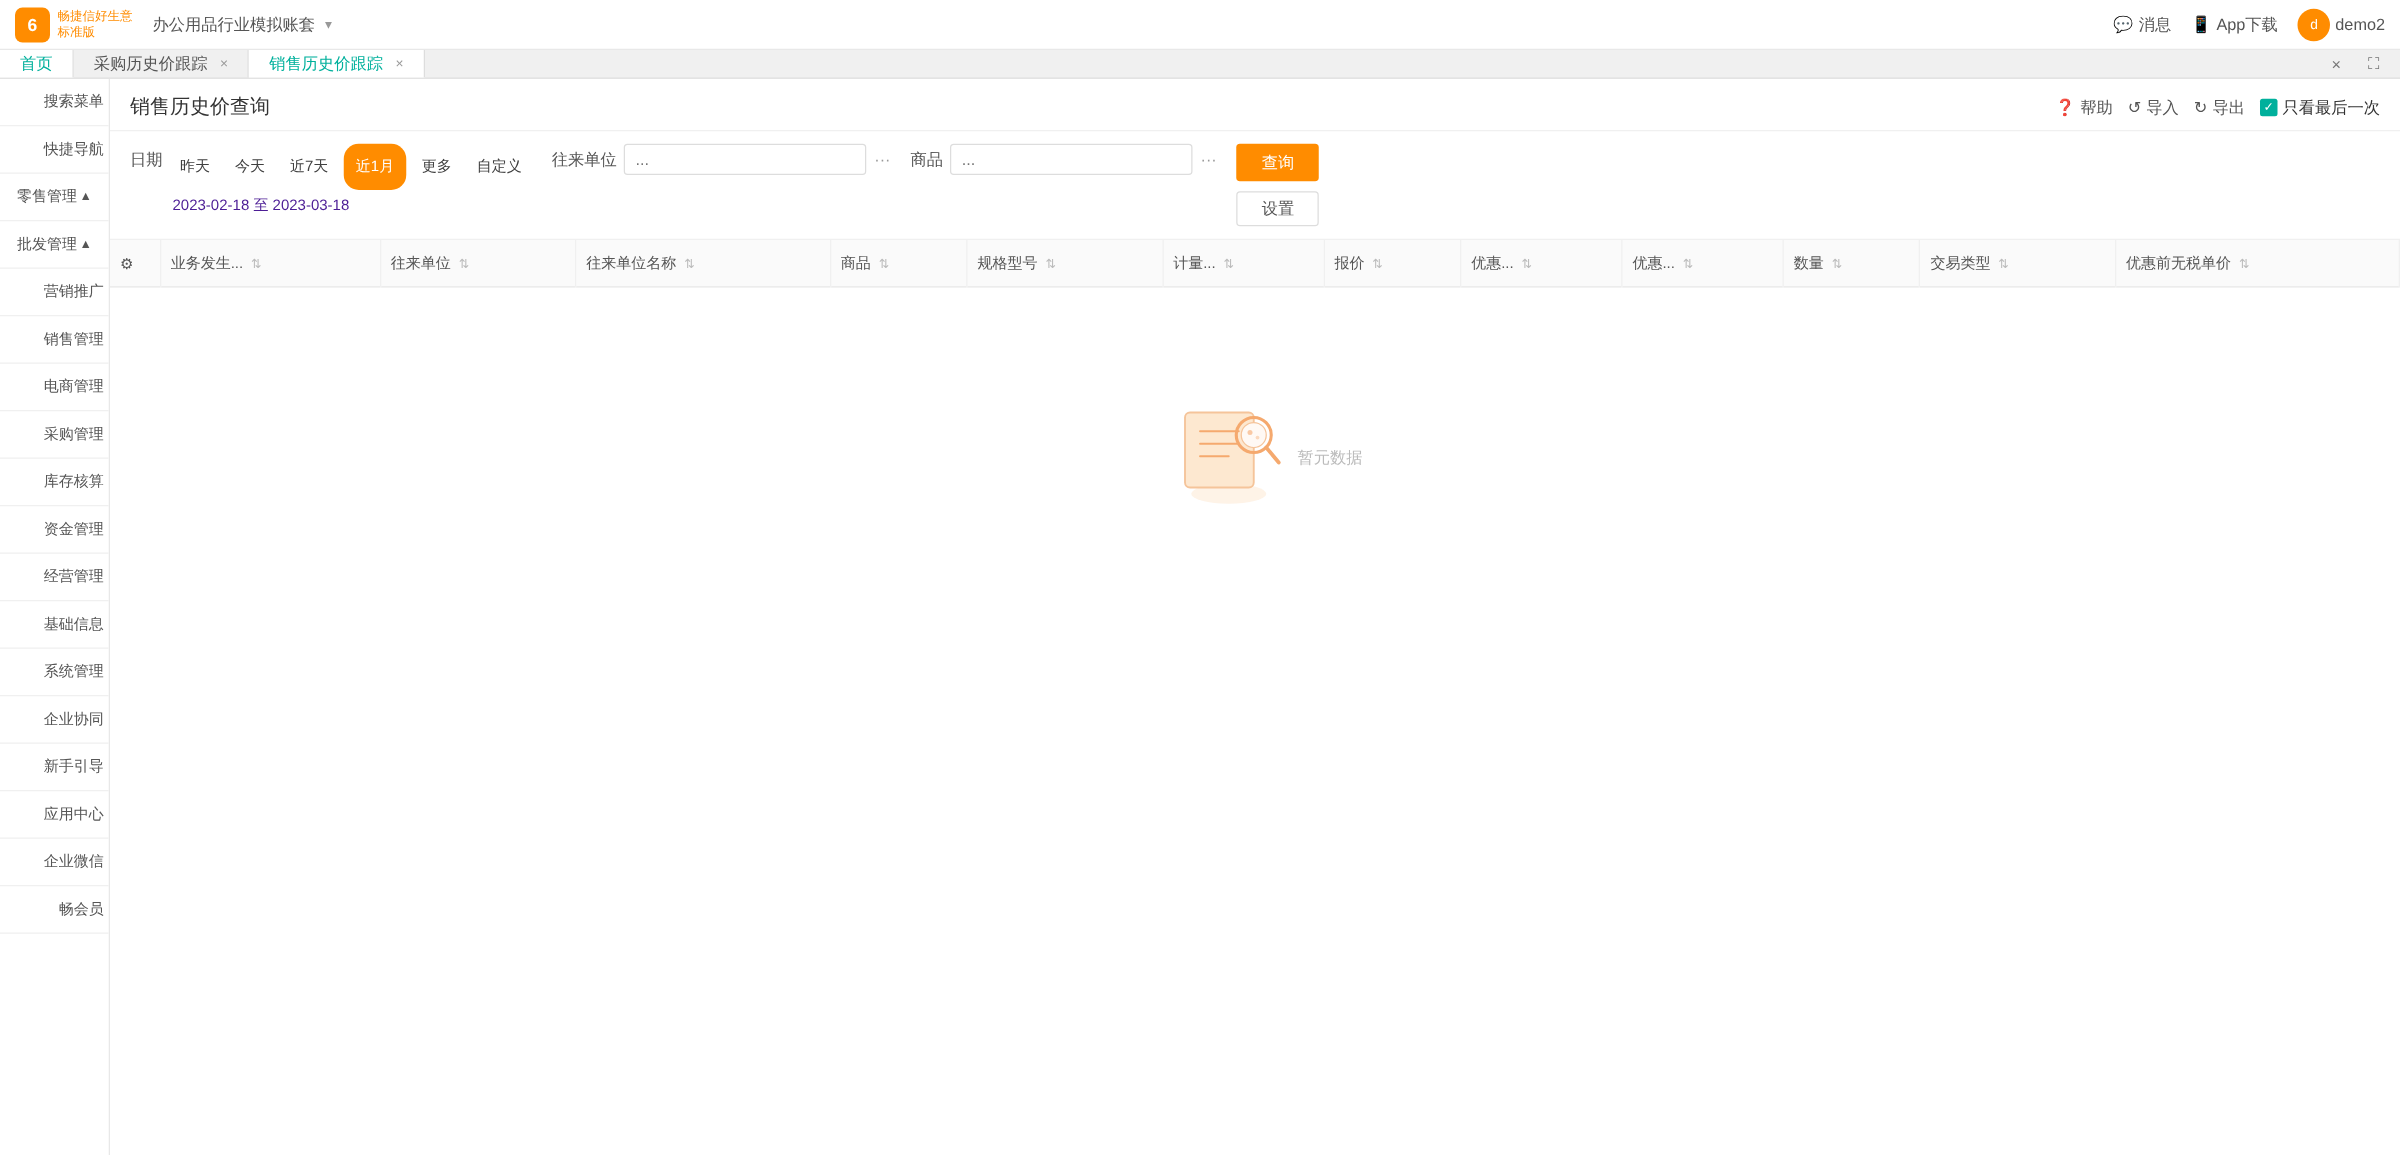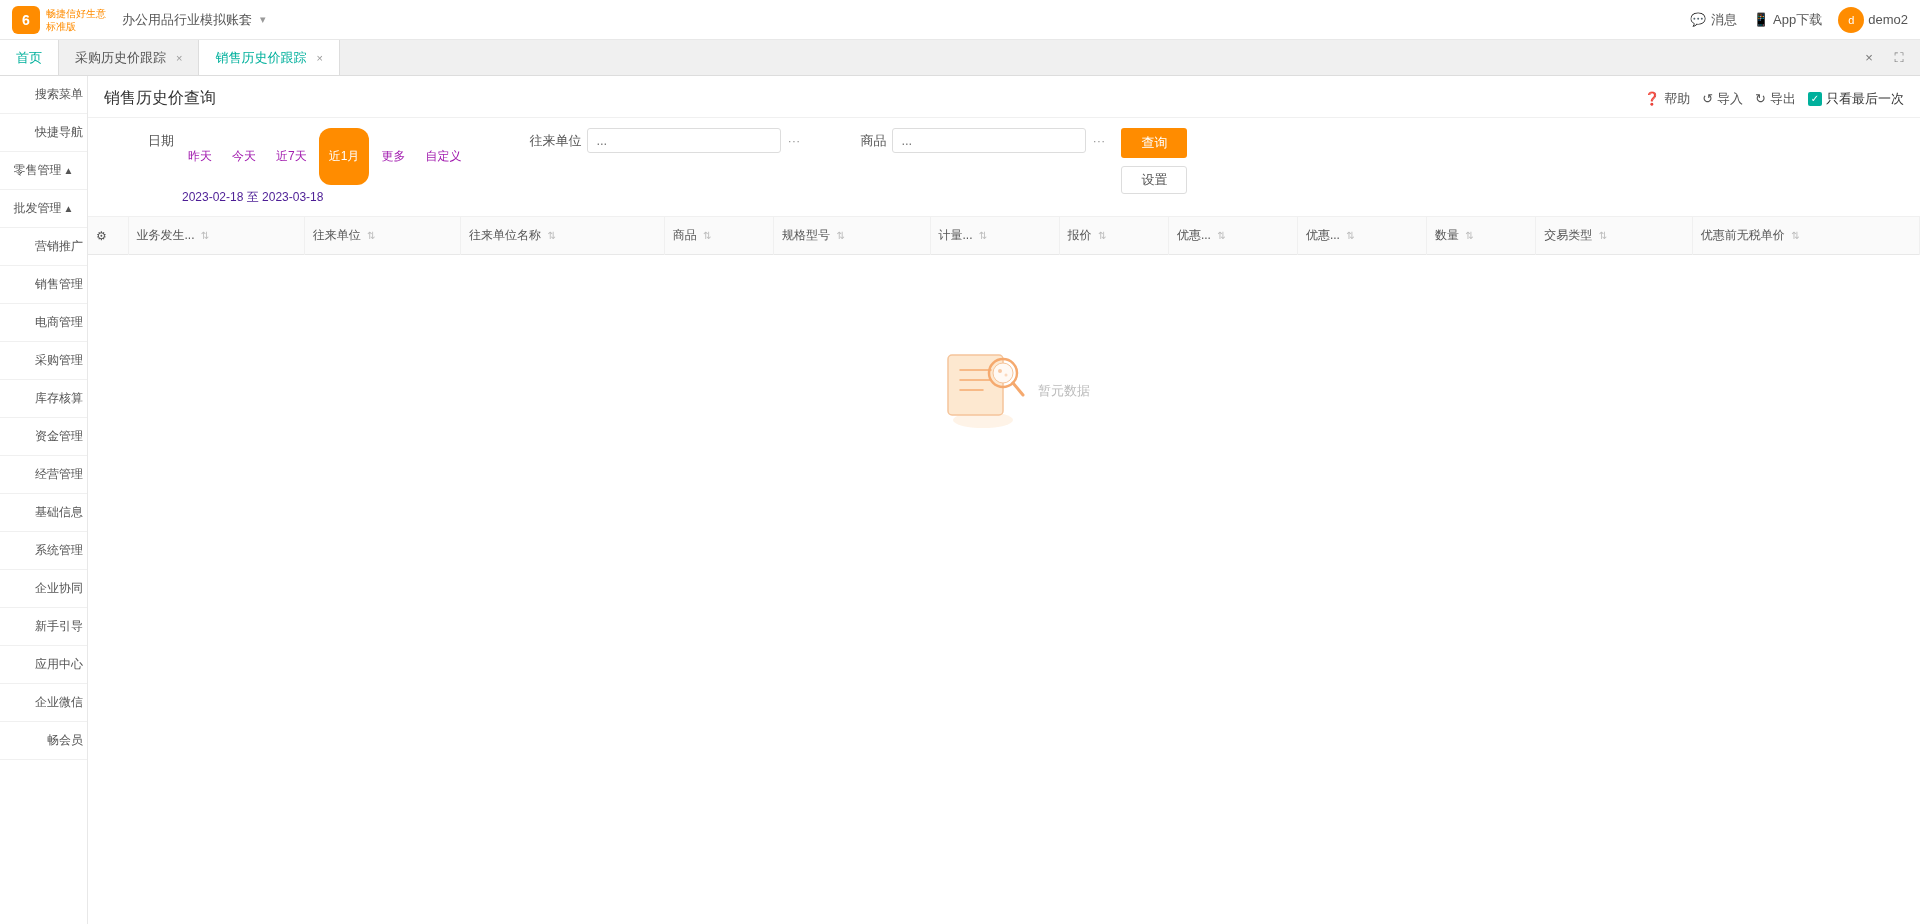--- a/index.html
+++ b/index.html
@@ -11,21 +11,21 @@
     .logo-area { display: flex; align-items: center; gap: 6px; }
     .logo-icon { width: 28px; height: 28px; background: #ff8c00; border-radius: 6px; display: flex; align-items: center; justify-content: center; color: #fff; font-size: 14px; font-weight: bold; }
     .logo-text { font-size: 11px; color: #ff8c00; line-height: 1.3; }
     .app-title { font-size: 13px; color: #555; margin-left: 8px; }
     .dropdown-arrow { color: #999; font-size: 11px; cursor: pointer; }
     .topbar-right { display: flex; align-items: center; gap: 16px; }
     .topbar-btn { display: flex; align-items: center; gap: 4px; color: #555; cursor: pointer; font-size: 13px; }
     .user-avatar { width: 26px; height: 26px; border-radius: 50%; background: #ff8c00; display: flex; align-items: center; justify-content: center; color: #fff; font-size: 11px; }
 
     
-    .tabbar { height: 36px; background: #f0f0f0; display: flex; align-items: stretch; border-bottom: 1px solid #ddd; }
+    .tabbar { height: 23px; background: #f0f0f0; display: flex; align-items: stretch; border-bottom: 1px solid #ddd; }
     .tab { display: flex; align-items: center; padding: 0 16px; cursor: pointer; font-size: 13px; color: #555; gap: 6px; border-right: 1px solid #ddd; position: relative; }
     .tab.home { background: #fff; color: #00b09c; font-weight: 500; }
     .tab.active { background: #fff; color: #00b09c; }
     .tab-close { font-size: 11px; color: #999; cursor: pointer; margin-left: 4px; }
     .tab-spacer { flex: 1; }
     .tab-actions { display: flex; align-items: center; padding: 0 10px; gap: 8px; }
     .tab-action-btn { width: 22px; height: 22px; display: flex; align-items: center; justify-content: center; color: #777; cursor: pointer; border-radius: 3px; }
 
     
     .main-layout { display: flex; flex: 1; overflow: hidden; }
@@ -43,25 +43,25 @@
     .page-header { padding: 12px 16px 8px; border-bottom: 1px solid #f0f0f0; display: flex; align-items: center; justify-content: space-between; }
     .page-title { font-size: 16px; font-weight: 400; color: #333; }
     .page-actions { display: flex; align-items: center; gap: 12px; }
     .page-action { display: flex; align-items: center; gap: 4px; color: #555; cursor: pointer; font-size: 13px; }
     .checkbox-wrap { display: flex; align-items: center; gap: 4px; }
     .checkbox-custom { width: 14px; height: 14px; border-radius: 2px; background: #00b09c; display: flex; align-items: center; justify-content: center; color: #fff; font-size: 10px; }
 
     
     .filter-area { padding: 10px 16px; border-bottom: 1px solid #f0f0f0; display: flex; align-items: flex-start; gap: 16px; flex-wrap: wrap; }
     .filter-group { display: flex; align-items: flex-start; gap: 6px; }
-    .filter-label { color: #555; font-size: 13px; margin-top: 4px; white-space: nowrap; margin-left: 44px; }
+    .filter-label { color: #555; font-size: 13px; margin-top: 4px; white-space: nowrap; }
     .date-options { display: flex; flex-direction: column; gap: 4px; }
     .date-btns { display: flex; gap: 4px; align-items: center; }
-    .date-btn { padding: 2px 8px; font-size: 12px; color: #a21caf; cursor: pointer; border-radius: 3px; border: none; background: none; }
-    .date-btn.active { background: #ff8c00; color: #fff; border-radius: 12px; padding: 20px 10px; }
+    .date-btn { padding: 2px 8px; font-size: 12px; color: #404040; cursor: pointer; border-radius: 3px; border: none; background: none; }
+    .date-btn.active { background: #ff8c00; color: #fff; border-radius: 12px; padding: 10px 10px; }
     .date-range { font-size: 12px; color: #4c1d95; margin-left: 2px; }
     .filter-input-group { display: flex; align-items: center; gap: 6px; }
     .filter-input { border: 1px solid #ddd; border-radius: 3px; padding: 4px 8px; font-size: 13px; color: #333; min-width: 180px; outline: none; }
     .filter-dots { color: #999; cursor: pointer; }
 
     .query-btn { background: #ff8c00; color: #fff; border: none; border-radius: 3px; padding: 6px 20px; font-size: 13px; cursor: pointer; text-align: right; }
     .setting-btn { background: #fff; color: #555; border: 1px solid #ddd; border-radius: 3px; padding: 4px 16px; font-size: 13px; cursor: pointer; margin-top: 4px; }
     .btn-group { display: flex; flex-direction: column; gap: 4px; }
 
     

